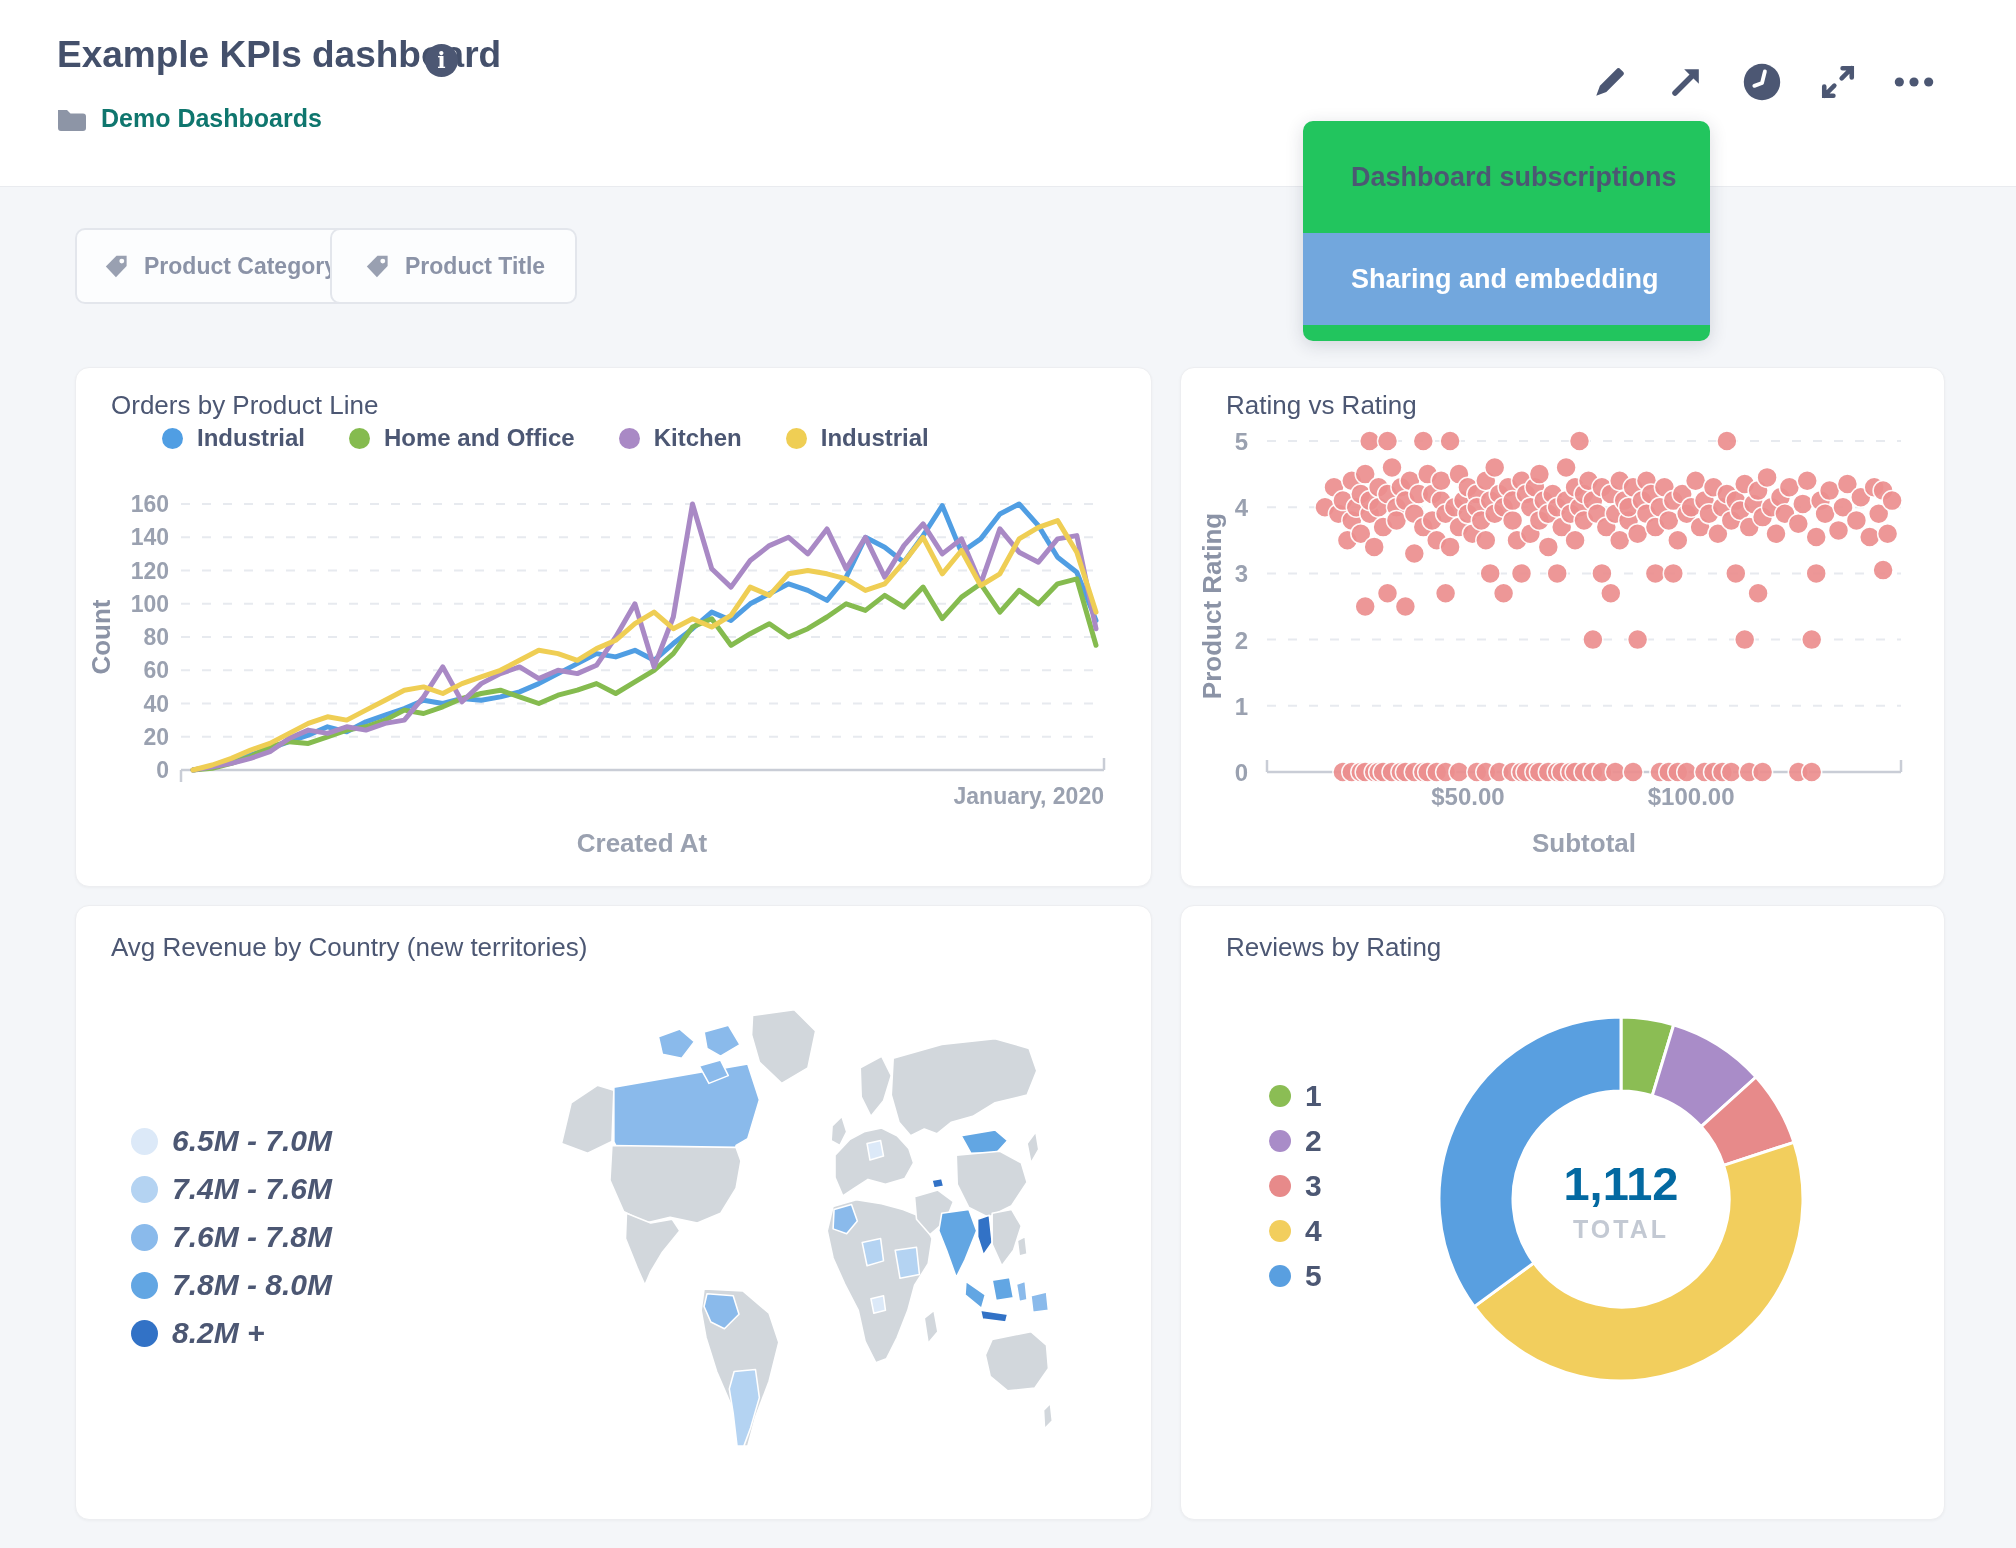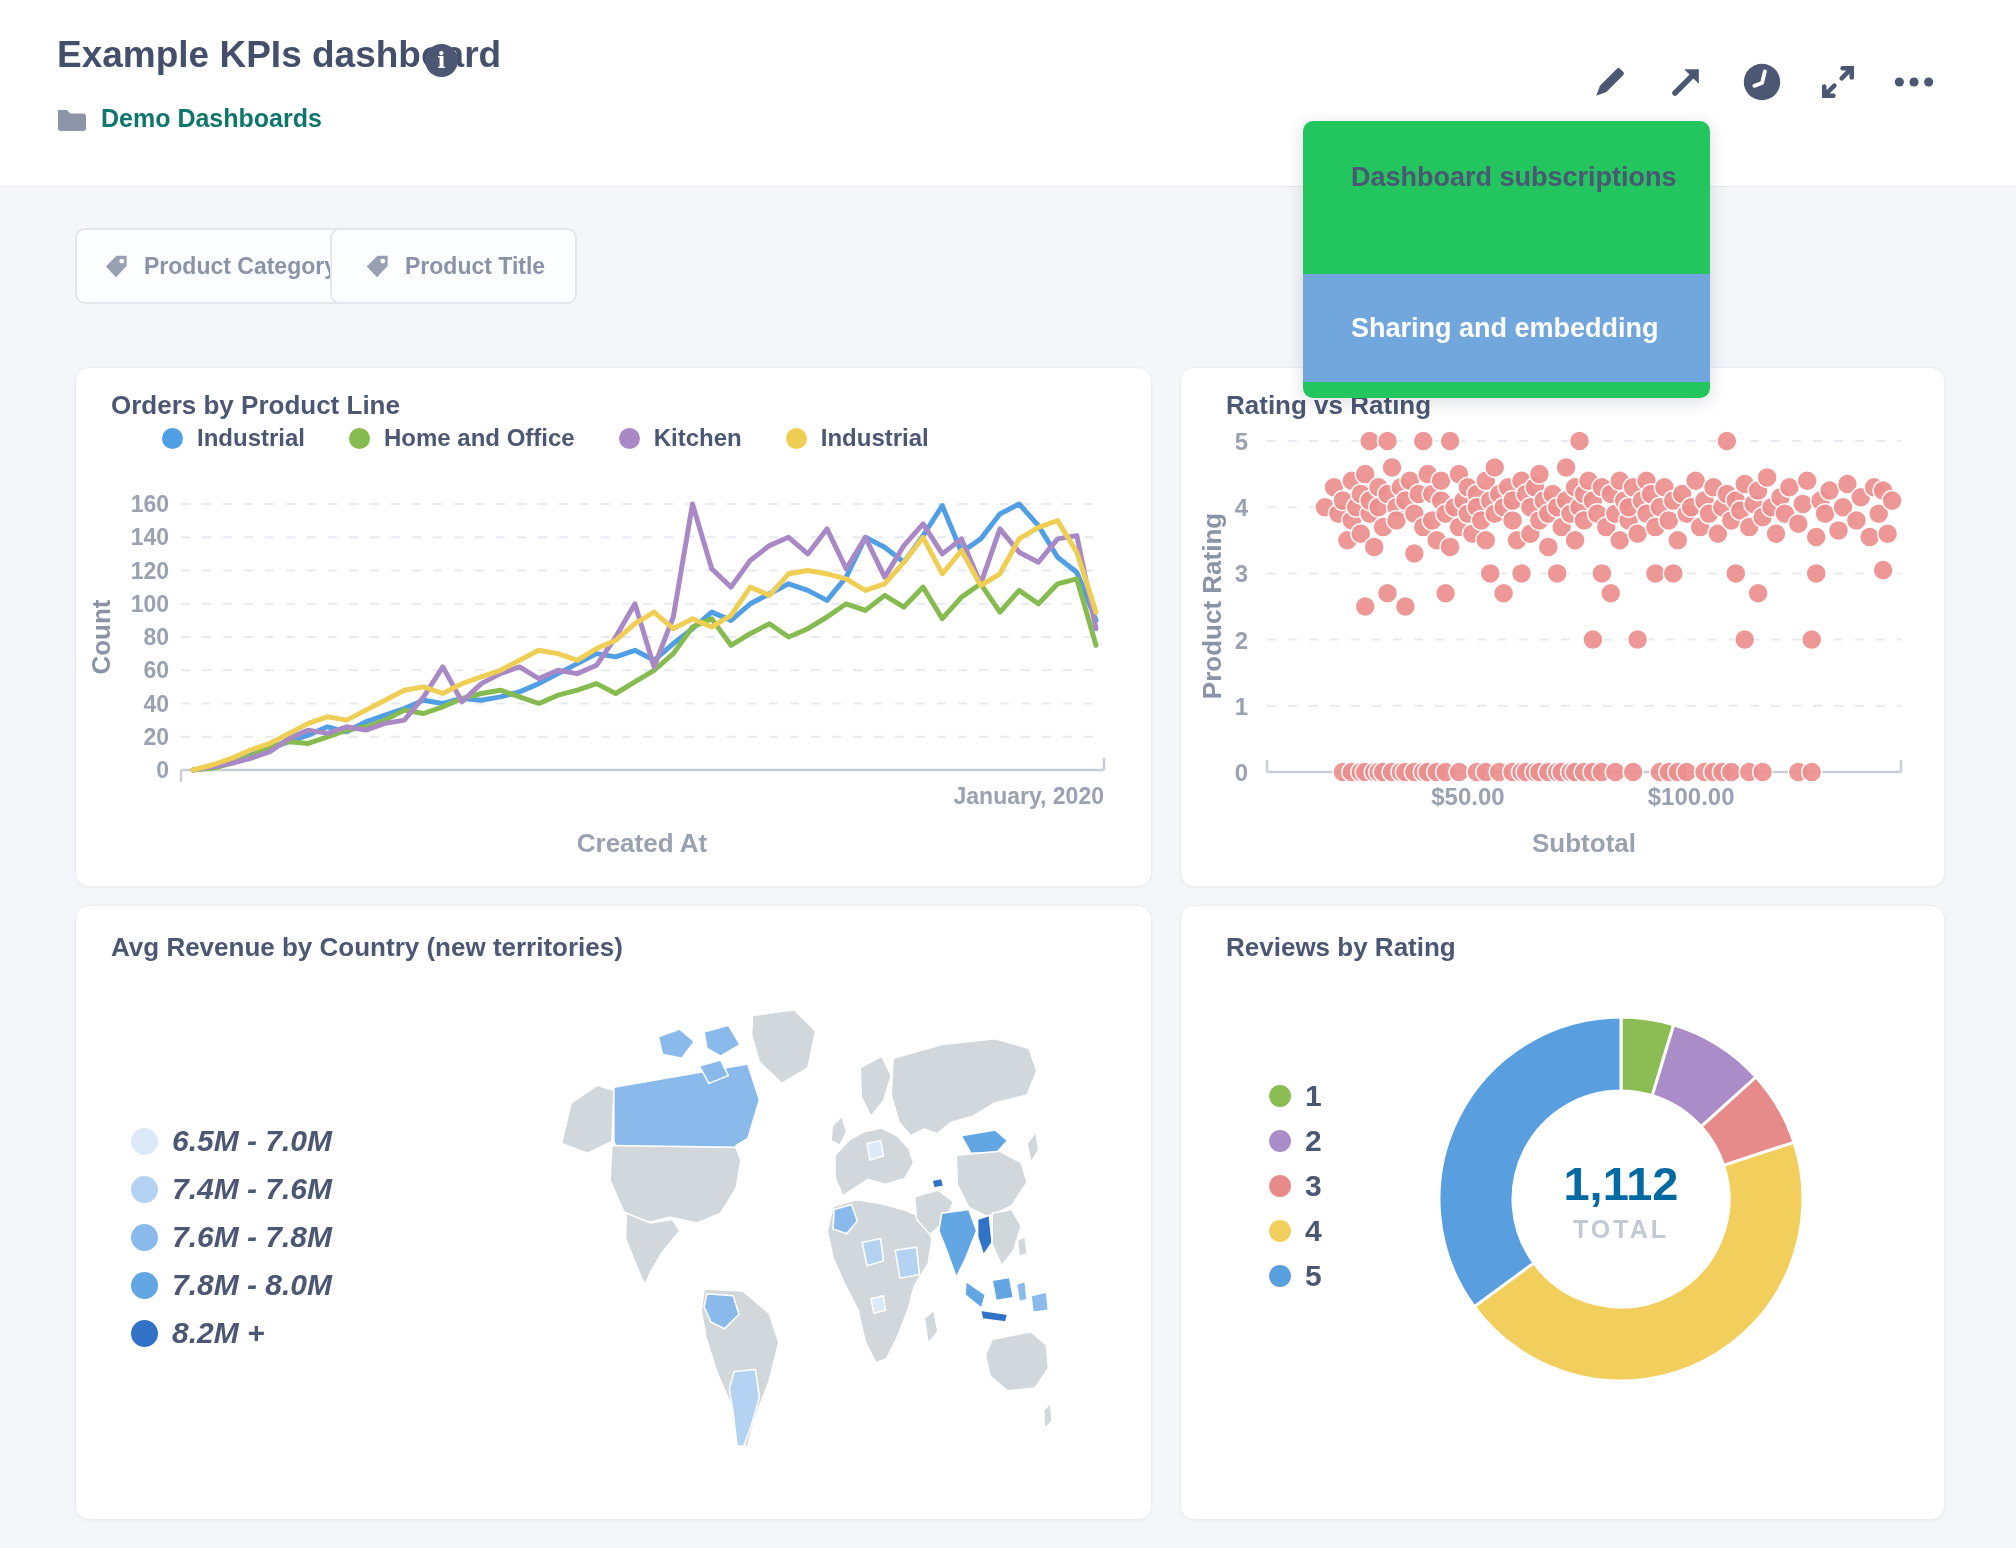--- a/index.html
+++ b/index.html
@@ -15,33 +15,33 @@
   .breadcrumb{position:absolute;left:57px;top:104px;display:flex;align-items:center;gap:14px;
               font-size:25px;font-weight:600;color:#0f766e;}
   .icon-row{position:absolute;left:1586px;top:58px;display:flex;gap:28px;}
   .icon-btn{width:48px;height:48px;display:flex;align-items:center;justify-content:center;cursor:pointer;}
   .icon-btn svg{display:block;}
   
   .menu{position:absolute;left:1303px;top:121px;width:407px;background:#22c55e;border-radius:10px;
         box-shadow:0 4px 18px rgba(30,40,60,.16);z-index:30;padding-bottom:16px;overflow:hidden;}
   .menu-item{height:112px;display:flex;align-items:center;padding-left:48px;font-size:27px;
              font-weight:700;color:#4c5773;cursor:pointer;}
-  .menu-item.active{height:108px;color:#fff;margin-top:41px;}
+  .menu-item.active{height:92px;color:#fff;}
   
   .pill{position:absolute;top:228px;height:72px;display:flex;align-items:center;gap:14px;
         padding:0 30px 0 26px;background:#fcfdfe;border:2px solid #e3e6ec;border-radius:10px;
         font-size:23px;font-weight:600;color:#8b93a7;cursor:pointer;}
   
   .card{position:absolute;background:#fff;border:1px solid #edeef1;border-radius:14px;
         box-shadow:0 1px 3px rgba(0,0,0,.04);}
   .card-a{left:75px;top:367px;width:1075px;height:518px;}
   .card-b{left:1180px;top:367px;width:763px;height:518px;}
   .card-c{left:75px;top:905px;width:1075px;height:613px;}
   .card-d{left:1180px;top:905px;width:763px;height:613px;}
-  .card-title{position:absolute;font-size:26px;font-weight:700;color:#4c5773;}
+  .card-title{position:absolute;font-size:26px;font-weight:400;color:#4c5773;}
   svg{font-family:"Liberation Sans",sans-serif;}
   svg text{font-weight:700;}
   
   .chart-legend{position:absolute;left:86px;top:56px;display:flex;gap:44px;}
   .legend-item{display:flex;align-items:center;gap:14px;font-size:24px;font-weight:700;
                color:#4c5773;cursor:pointer;}
   .legend-dot{width:21px;height:21px;border-radius:50%;}
   
   .map-legend{position:absolute;left:55px;top:218px;display:flex;flex-direction:column;gap:14px;}
   .map-legend .legend-item{font-size:30px;cursor:default;font-style:italic;}

